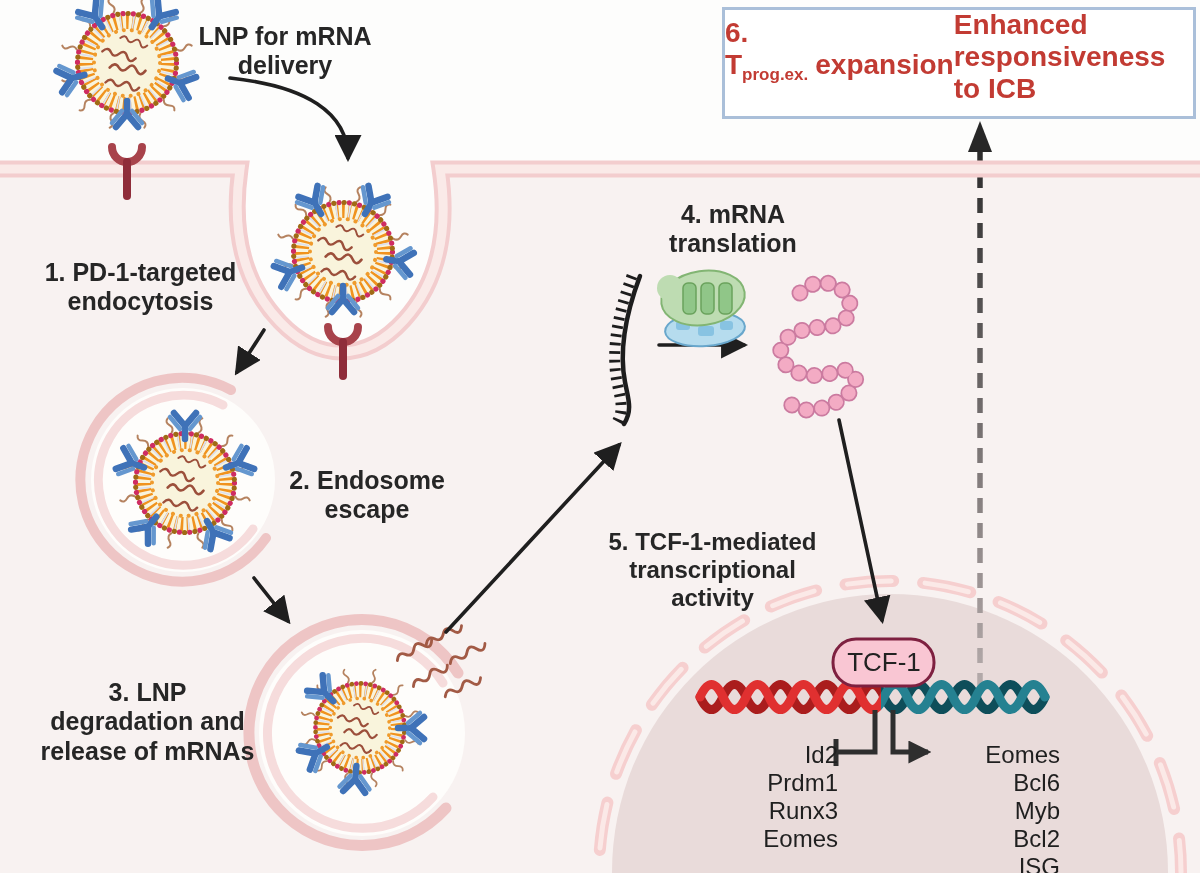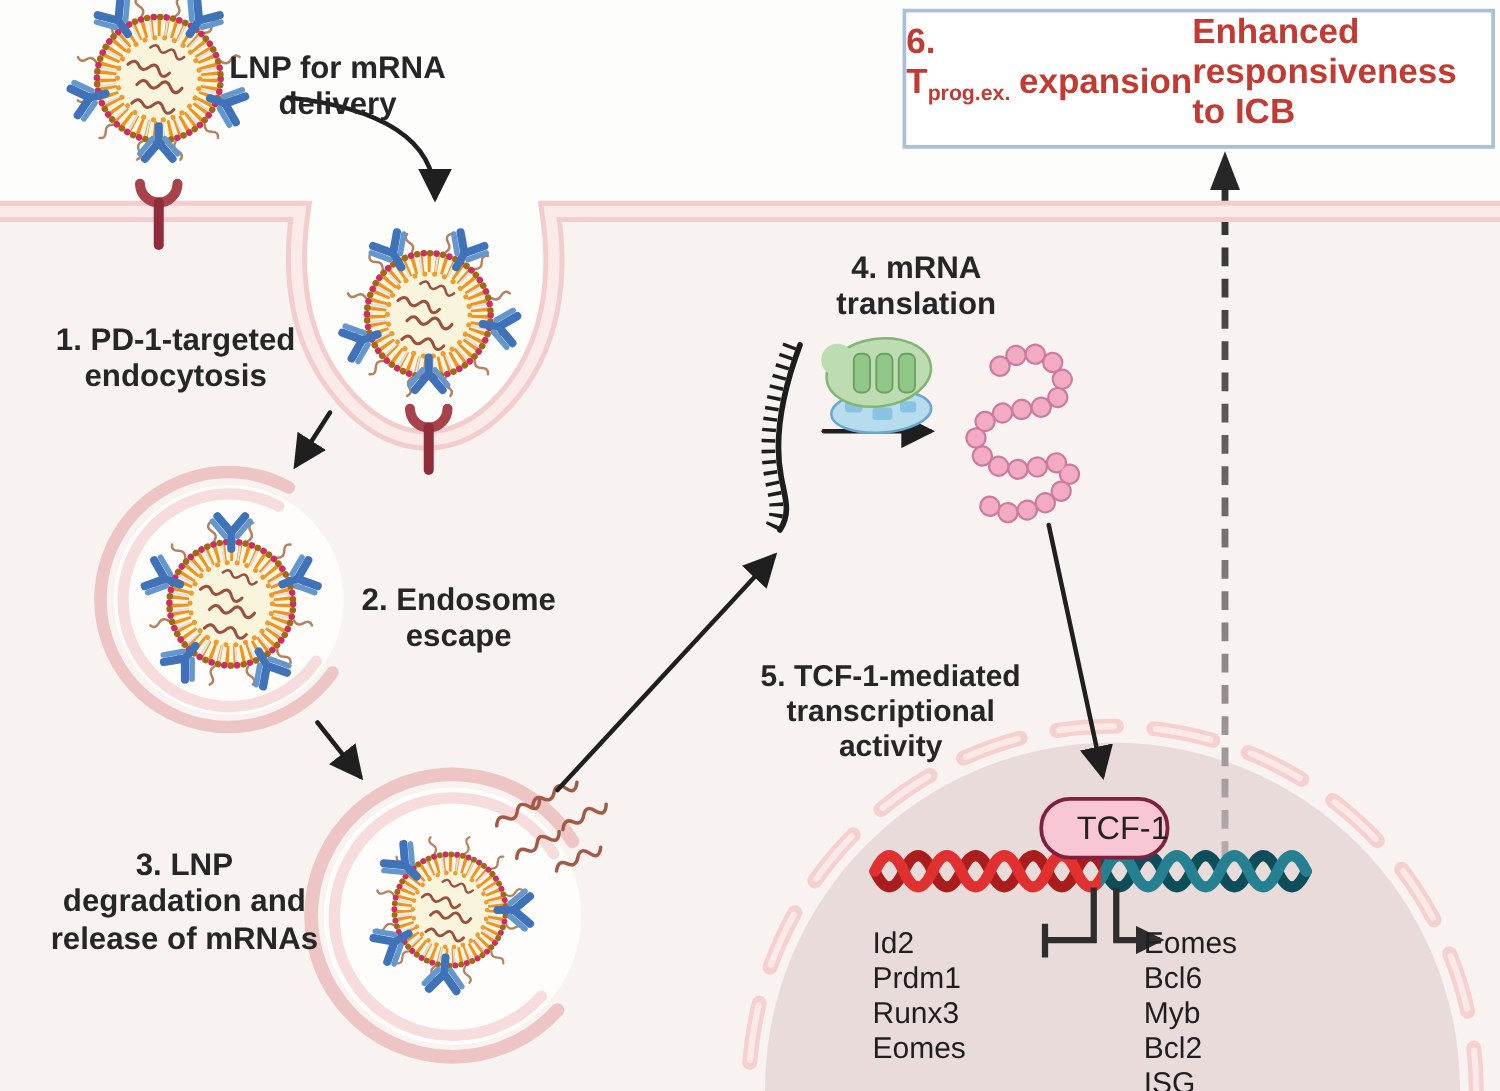--- a/index.html
+++ b/index.html
@@ -1,23 +1,23 @@
 <!DOCTYPE html>
 <html><head>
 <meta charset="utf-8">
 <style>
   html,body{margin:0;padding:0;background:#ffffff;}
   #stage{position:relative;width:1200px;height:873px;overflow:hidden;
          font-family:"Liberation Sans",sans-serif;background:#fdfdfc;}
   #stage svg{position:absolute;left:0;top:0;}
   .lbl{position:absolute;white-space:pre-line;text-align:center;color:#262626;
        font-weight:bold;font-size:25px;line-height:1.17;}
-  .gene{font-size:24px;line-height:28px;color:#1f1f1f;font-weight:normal;text-align:left;}
+  .gene{font-size:24px;line-height:28px;color:#1f1f1f;font-weight:normal;text-align:right;}
   .gene-col{position:absolute;}
-  #tcf1-label{position:absolute;left:833px;top:647px;width:102px;text-align:right;
+  #tcf1-label{position:absolute;left:833px;top:647px;width:102px;text-align:center;
               font-size:26px;color:#222;}
   #outcome-box{position:absolute;left:722px;top:7px;width:474px;height:112px;
                background:#ffffff;border:3px solid #aabfd9;box-sizing:border-box;
                display:flex;flex-direction:row;align-items:center;justify-content:center;
                padding-bottom:24px;color:#c23b33;font-weight:bold;}
   #outcome-line1{font-size:28px;}
   #outcome-line1 sub{font-size:17px;vertical-align:-6px;letter-spacing:0;}
   #outcome-line1 .sfx{margin-left:7px;}
   #outcome-line2{font-size:28px;margin-top:11px;}
 </style>
@@ -210,21 +210,21 @@
 
   <g>
     <use href="#lnp" transform="translate(360,728) scale(0.9)"></use>
     <use href="#ab" transform="translate(322,690) rotate(-45)"></use>
     <use href="#ab" transform="translate(313,755) rotate(-120)"></use>
     <use href="#ab" transform="translate(355,782) rotate(-175)"></use>
     <use href="#ab" transform="translate(414,728) rotate(90)"></use>
   </g>
 </svg>
 
-<div class="lbl" style="left:170px;top:22px;width:200px;margin-top:18px;">LNP for mRNA
+<div class="lbl" style="left:185px;top:22px;width:200px;">LNP for mRNA
 delivery</div>
 
 <div class="lbl" style="left:18px;top:258px;width:245px;">1. PD-1-targeted
 endocytosis</div>
 
 <div class="lbl" style="left:272px;top:466px;width:190px;">2. Endosome
 escape</div>
 
 <div class="lbl" style="left:15px;top:678px;width:265px;">3. LNP
 degradation and

